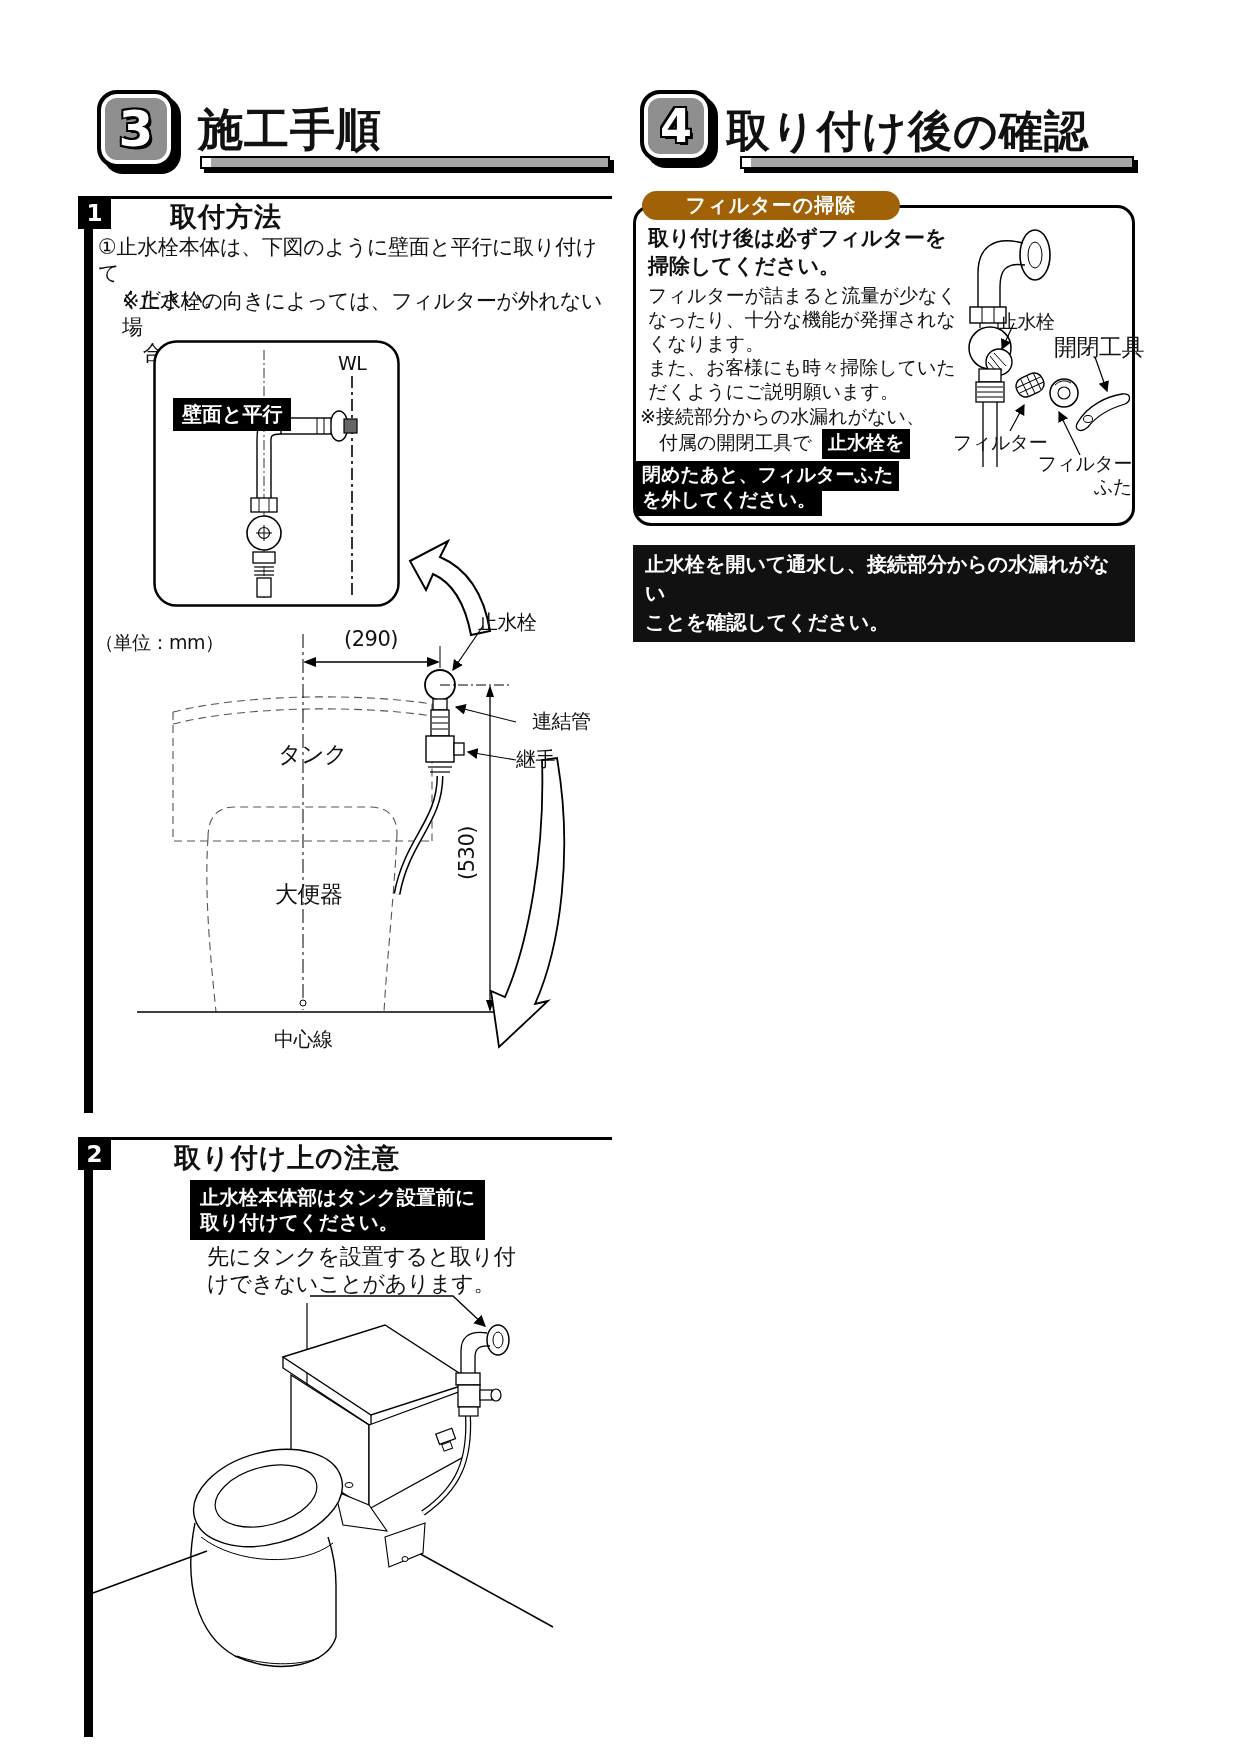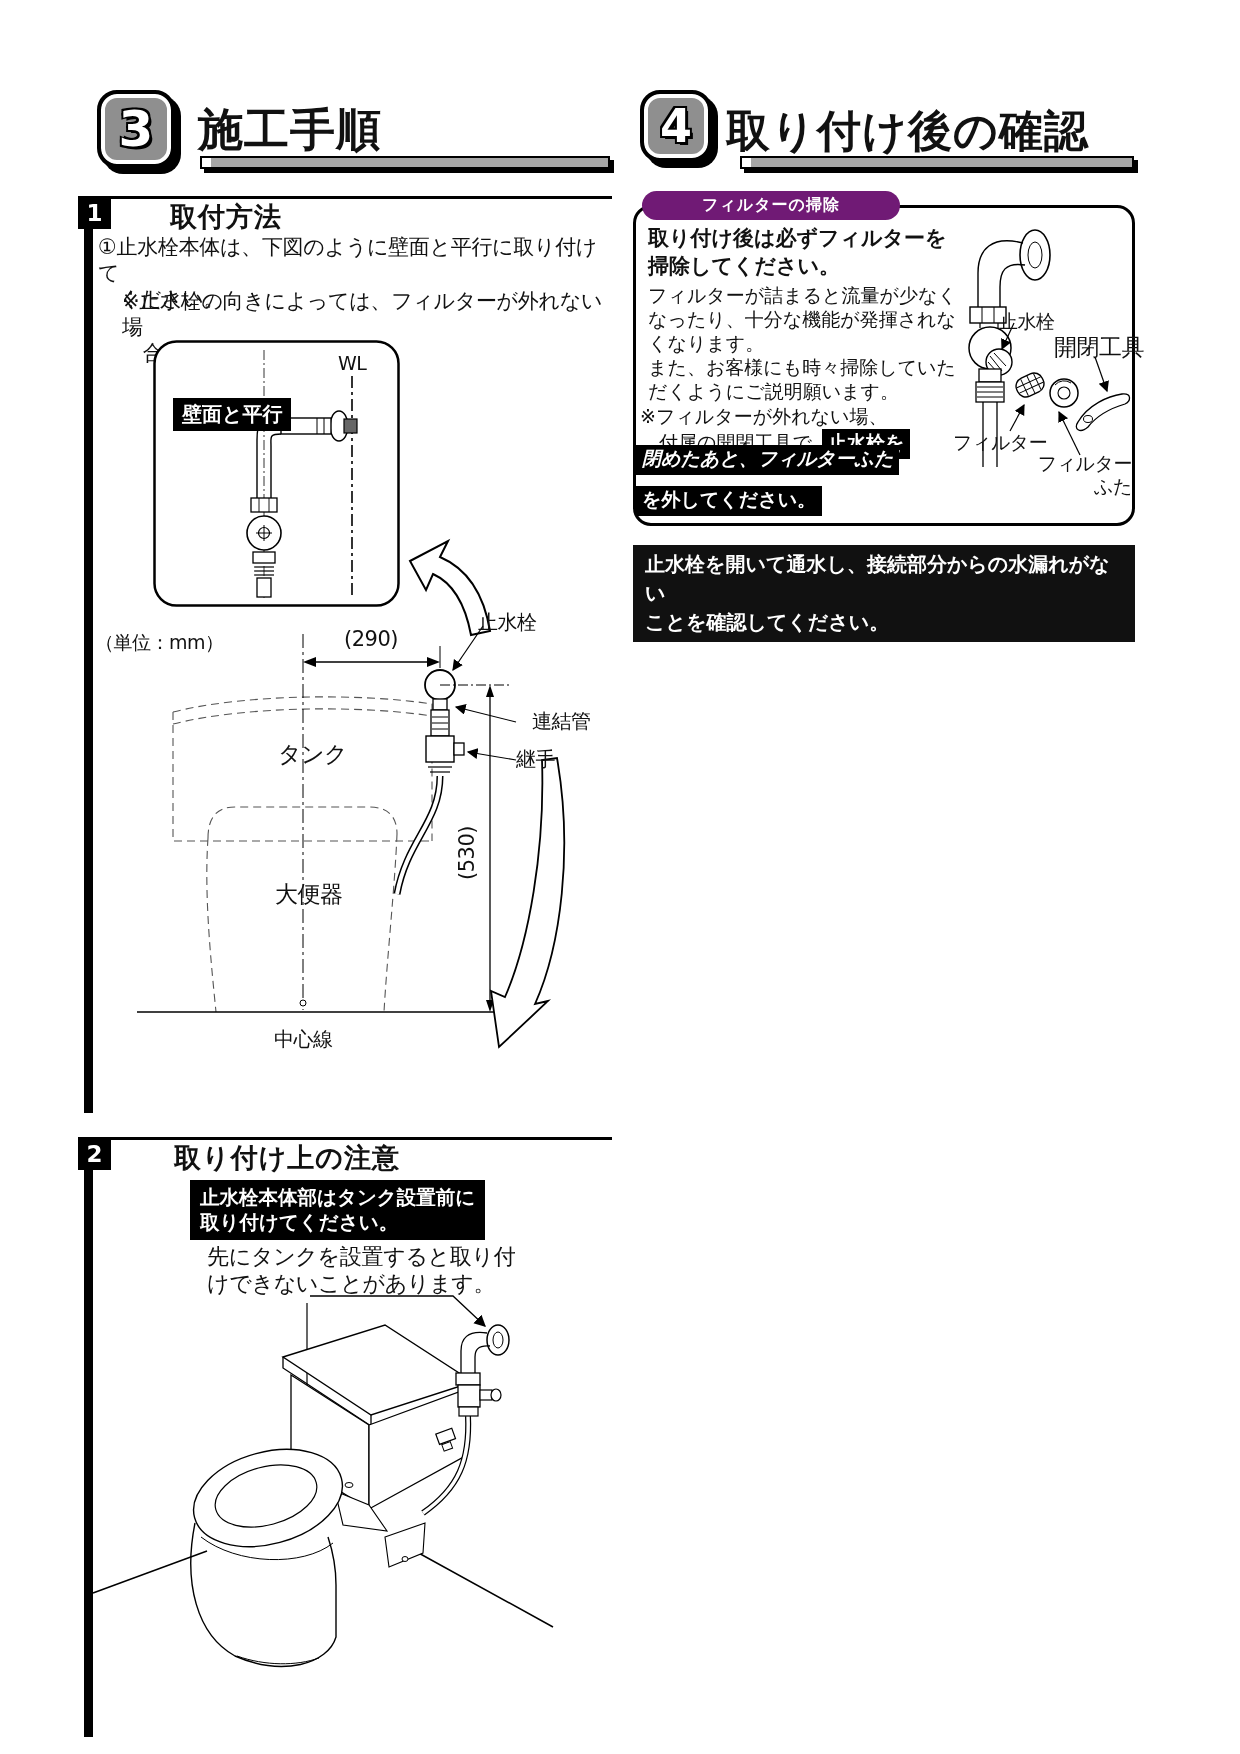--- a/index.html
+++ b/index.html
@@ -20,21 +20,21 @@
   
   .sqnum{width:33px;height:33px;background:#000;color:#fff;display:flex;align-items:center;
          justify-content:center;font-size:23px;font-weight:bold;}
   .sec-title{font-size:27px;font-weight:bold;letter-spacing:1px;margin-left:48px;}
   .hline{height:3px;background:#000;}
   .vbar{width:9px;background:#000;}
   .body-t{font-size:21px;line-height:26px;letter-spacing:-0.3px;}
   .lbl{font-size:20px;letter-spacing:-0.5px;}
   .hl{background:#000;color:#fff;font-weight:bold;padding:1px 6px 3px;display:inline-block;}
   .blackbox{background:#000;color:#fff;font-weight:bold;}
-  .pill{background:#701a75;color:#fff;font-weight:bold;font-size:16px;border-radius:15px;
+  .pill{background:#a16207;color:#fff;font-weight:bold;font-size:20px;border-radius:15px;
         height:29px;display:flex;align-items:center;justify-content:center;letter-spacing:1px;}
   .roundbox{border:3px solid #000;border-radius:18px;background:#fff;}
   svg{position:absolute;overflow:visible;}
 </style>
 </head>
 <body>
 
 <div id="page">
 
   <div class="abs badge" style="left:97px;top:90px;">
@@ -212,26 +212,26 @@
   <div class="abs pill" style="left:642px;top:191px;width:258px;">フィルターの掃除</div>
 
   <div class="abs pre b" style="left:648px;top:224px;font-size:21px;line-height:28px;">取り付け後は必ずフィルターを
 掃除してください。</div>
   <div class="abs pre" style="left:648px;top:283px;font-size:19px;line-height:24px;">フィルターが詰まると流量が少なく
 なったり、十分な機能が発揮されな
 くなります。
 また、お客様にも時々掃除していた
 だくようにご説明願います。</div>
 
-  <div class="abs" style="left:640px;top:404px;font-size:19px;">※フィルターが外れない場、</div>
+  <div class="abs" style="left:640px;top:404px;font-size:19px;">※接続部分からの水漏れがない、</div>
   <div class="abs" style="left:659px;top:429px;font-size:19px;">
     <span>付属の開閉工具で</span>
     <span class="hl" style="margin-left:4px;">止水栓を</span>
   </div>
-  <div class="abs" style="left:636px;top:445px;font-size:19px;font-style:italic;">
+  <div class="abs" style="left:636px;top:461px;font-size:19px;">
     <span class="hl">閉めたあと、フィルターふた</span>
   </div>
   <div class="abs" style="left:636px;top:486px;font-size:19px;">
     <span class="hl">を外してください。</span>
   </div>
 
   <svg style="left:940px;top:215px;" width="195" height="292" viewBox="0 0 195 292">
     <defs>
       <marker id="ah4" markerWidth="10" markerHeight="10" refX="8" refY="4.5" orient="auto">
         <path d="M0,0 L9,4.5 L0,9 Z" fill="#000"></path>

